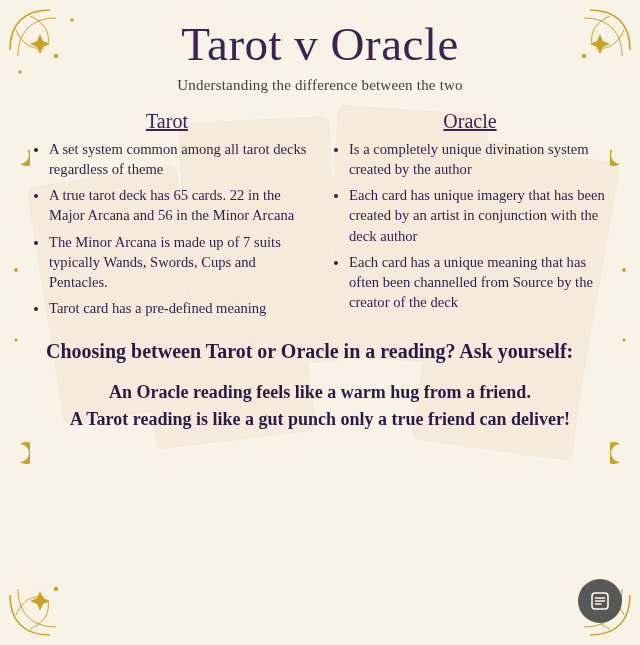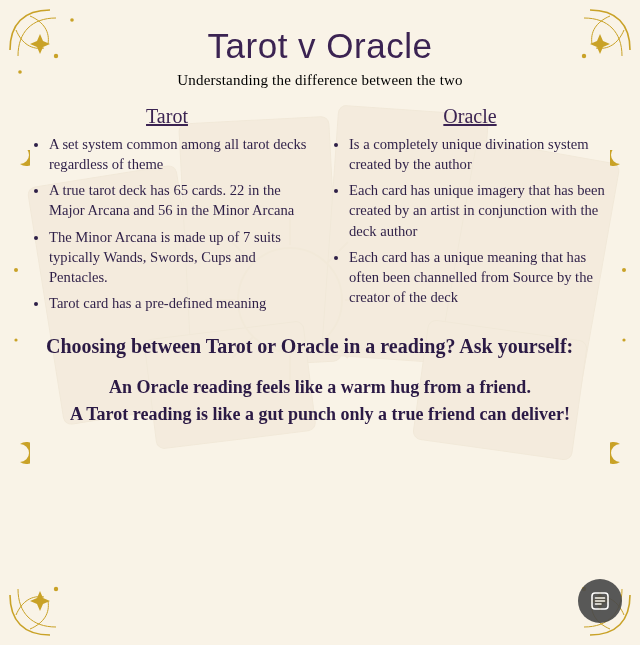--- a/index.html
+++ b/index.html
@@ -47,31 +47,31 @@
     pointer-events: none;
   }
 
   .content {
     position: relative;
     z-index: 5;
     padding: 0 26px;
   }
   .title {
     text-align: center;
-    font-size: 35px;
+    font-size: 47px;
     color: #3b2352;
     letter-spacing: 0.5px;
-    margin: 26px 0 0 0;
+    margin: 17px 0 0 0;
     font-weight: normal;
-    font-family: Liberation Sans, sans-serif;
+    font-family: Liberation Serif, serif;
   }
   .subtitle {
     text-align: center;
     font-size: 15px;
-    color: #000000;
+    color: #404040;
     margin: 6px 0 0 0;
     letter-spacing: 0.2px;
   }
   .columns {
     display: flex;
     margin-top: 16px;
   }
   .col {
     width: 50%;
     box-sizing: border-box;

